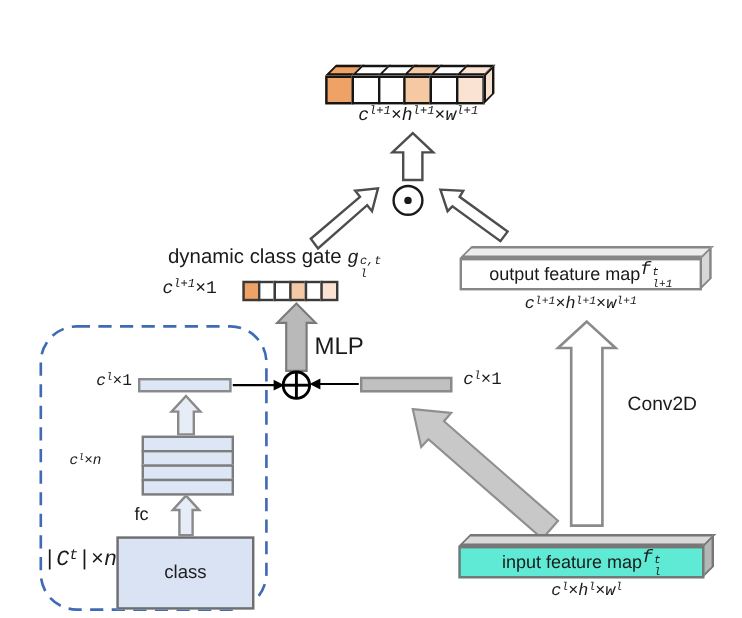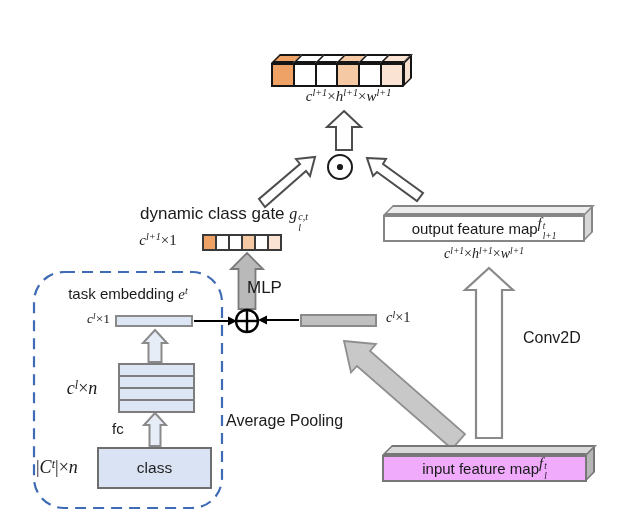--- a/index.html
+++ b/index.html
@@ -1,20 +1,20 @@
 <!DOCTYPE html>
 <html><head>
 <meta charset="utf-8">
 <style>
   html,body{margin:0;padding:0;background:#fff;}
   .canvas{position:relative;width:618px;height:515px;background:#ffffff;overflow:hidden;
           font-family:"Liberation Sans",sans-serif;color:#1a1a1a;}
   .layer{position:absolute;left:0;top:0;}
   .lbl{position:absolute;white-space:nowrap;line-height:1.15;}
-  .math{font-family:Liberation Serif, serif;}
+  .math{font-family:Liberation Mono, monospace;}
   .m-i{font-style:italic;}
   .m-n{font-style:normal;}
   .m-sup{font-style:italic;font-size:0.68em;position:relative;top:-0.45em;}
   .ss{display:inline-flex;flex-direction:column;vertical-align:-0.15em;font-size:0.62em;
       font-style:italic;line-height:1.05;margin-left:1px;text-align:left;}
   
   .bar3d{position:absolute;width:134px;height:24px;}
   .bar3d-front{display:flex;height:24px;}
   .cell{box-sizing:border-box;flex:none;height:100%;background:#fff;}
   .bar3d-front .cell,.bar3d-top .cell{width:24px;border:2.2px solid #151515;margin-left:-2.2px;}
@@ -31,21 +31,21 @@
   .box3d{position:absolute;}
   .b3-front{position:absolute;inset:0;box-sizing:border-box;border:2.2px solid #868686;
             display:flex;align-items:center;justify-content:center;font-size:15px;white-space:nowrap;}
   .b3-top{position:absolute;left:0;top:-10px;height:10px;width:100%;box-sizing:border-box;
           border:2.2px solid #868686;transform:skewX(-45deg);transform-origin:0 100%;}
   .b3-side{position:absolute;left:calc(100% - 2.2px);top:0;width:10px;height:100%;box-sizing:border-box;
            border:2.2px solid #868686;transform:skewY(-45deg);transform-origin:0 0;}
   .out .b3-front{background:#ffffff;}
   .out .b3-top{background:#ececec;}
   .out .b3-side{background:#d7d7d7;}
-  .in .b3-front{background:#f0abfc;border-color:#777;}
+  .in .b3-front{background:#5eead4;border-color:#777;}
   .in .b3-top{background:#d9d9d9;border-color:#777;}
   .in .b3-side{background:#b6b6b6;border-color:#777;}
   
   .fillrect{position:absolute;box-sizing:border-box;}
   .rows{position:absolute;}
   .rows .row{box-sizing:border-box;height:14px;border:2px solid #7d7d7d;background:#dce6f4;margin-top:-2px;}
   .rows .row:first-child{margin-top:0;}
   .classbox{position:absolute;box-sizing:border-box;background:#dae3f3;border:2.4px solid #6e6e6e;
             display:flex;flex-direction:column;align-items:center;justify-content:center;
             font-size:15.5px;line-height:20px;color:#1f1f1f;}
@@ -130,53 +130,49 @@
 
   <div class="gaterow" style="left:202px;top:234px;">
       <span class="cell" style="background: rgb(238, 162, 102);"></span>
       <span class="cell" style="background: rgb(255, 255, 255);"></span>
       <span class="cell" style="background: rgb(255, 255, 255);"></span>
       <span class="cell" style="background: rgb(244, 201, 163);"></span>
       <span class="cell" style="background: rgb(255, 255, 255);"></span>
       <span class="cell" style="background: rgb(250, 227, 211);"></span>
     </div>
 
-  <div class="lbl" style="left:247px;top:278px;font-size:17px;">MLP</div>
-
-  <div class="lbl" style="left:40px;top:285px;width:176px;text-align:center;font-size:15px;">
-    <span>task embedding </span><span class="math" style="font-size:15px;"><span class="m-i">e</span><span class="m-sup">t</span></span>
-  </div>
+  <div class="lbl" style="left:262px;top:278px;font-size:20px;">MLP</div>
+
 
   <div class="lbl math" style="left:58px;top:311px;width:52px;text-align:right;font-size:13.5px;"><span class="m-i">c</span><span class="m-sup">l</span><span class="m-n">×1</span></div>
 
   <div class="fillrect" style="left:115px;top:315px;width:78px;height:12px;background:#dce6f4;border:2px solid #8a8a8a;"></div>
 
 
-  <div class="lbl math" style="left:58px;top:378px;width:48px;text-align:center;font-size:18px;"><span class="m-i">c</span><span class="m-sup">l</span><span class="m-n">×</span><span class="m-i">n</span></div>
+  <div class="lbl math" style="left:58px;top:378px;width:48px;text-align:left;font-size:12px;"><span class="m-i">c</span><span class="m-sup">l</span><span class="m-n">×</span><span class="m-i">n</span></div>
 
   <div class="rows" style="left:118px;top:363px;width:77px;">
     <div class="row"></div>
     <div class="row"></div>
     <div class="row"></div>
     <div class="row"></div>
   </div>
 
   <div class="lbl" style="left:112px;top:420px;font-size:15px;">fc</div>
 
   <div class="lbl math" style="left:36px;top:457px;font-size:18px;"><span class="m-n">|</span><span class="m-i">C</span><span class="m-sup">t</span><span class="m-n">|×</span><span class="m-i">n</span></div>
 
-  <div class="classbox" style="left:97px;top:447px;width:115px;height:42px;">
+  <div class="classbox" style="left:97px;top:447px;width:115px;height:61px;">
     <span>class</span>
   </div>
 
   <div class="fillrect" style="left:300px;top:314px;width:77px;height:13px;background:#c0c0c0;border:2px solid #8a8a8a;"></div>
 
   <div class="lbl math" style="left:386px;top:309px;font-size:14.5px;"><span class="m-i">c</span><span class="m-sup">l</span><span class="m-n">×1</span></div>
 
-  <div class="lbl" style="left:226px;top:412px;font-size:16px;">Average Pooling</div>
 
   <div class="lbl" style="left:523px;top:329px;font-size:16px;">Conv2D</div>
 
   <div class="box3d out" style="left:383px;top:215px;width:202px;height:27px;">
     <div class="b3-top"></div>
     <div class="b3-side"></div>
     <div class="b3-front">
       <span>output feature map </span>
         <span class="math"><span class="m-i">f</span><span class="ss">
             <span>t</span>
@@ -192,14 +188,15 @@
     <div class="b3-side"></div>
     <div class="b3-front">
       <span>input feature map </span>
         <span class="math"><span class="m-i">f</span><span class="ss">
             <span>t</span>
             <span>l</span>
           </span></span>
     </div>
   </div>
 
+  <div class="lbl math" style="left:414px;top:485px;width:150px;text-align:center;font-size:14px;"><span class="m-i">c</span><span class="m-sup">l</span><span class="m-n">×</span><span class="m-i">h</span><span class="m-sup">l</span><span class="m-n">×</span><span class="m-i">w</span><span class="m-sup">l</span></div>
 
 </div>
 
 </body></html>

